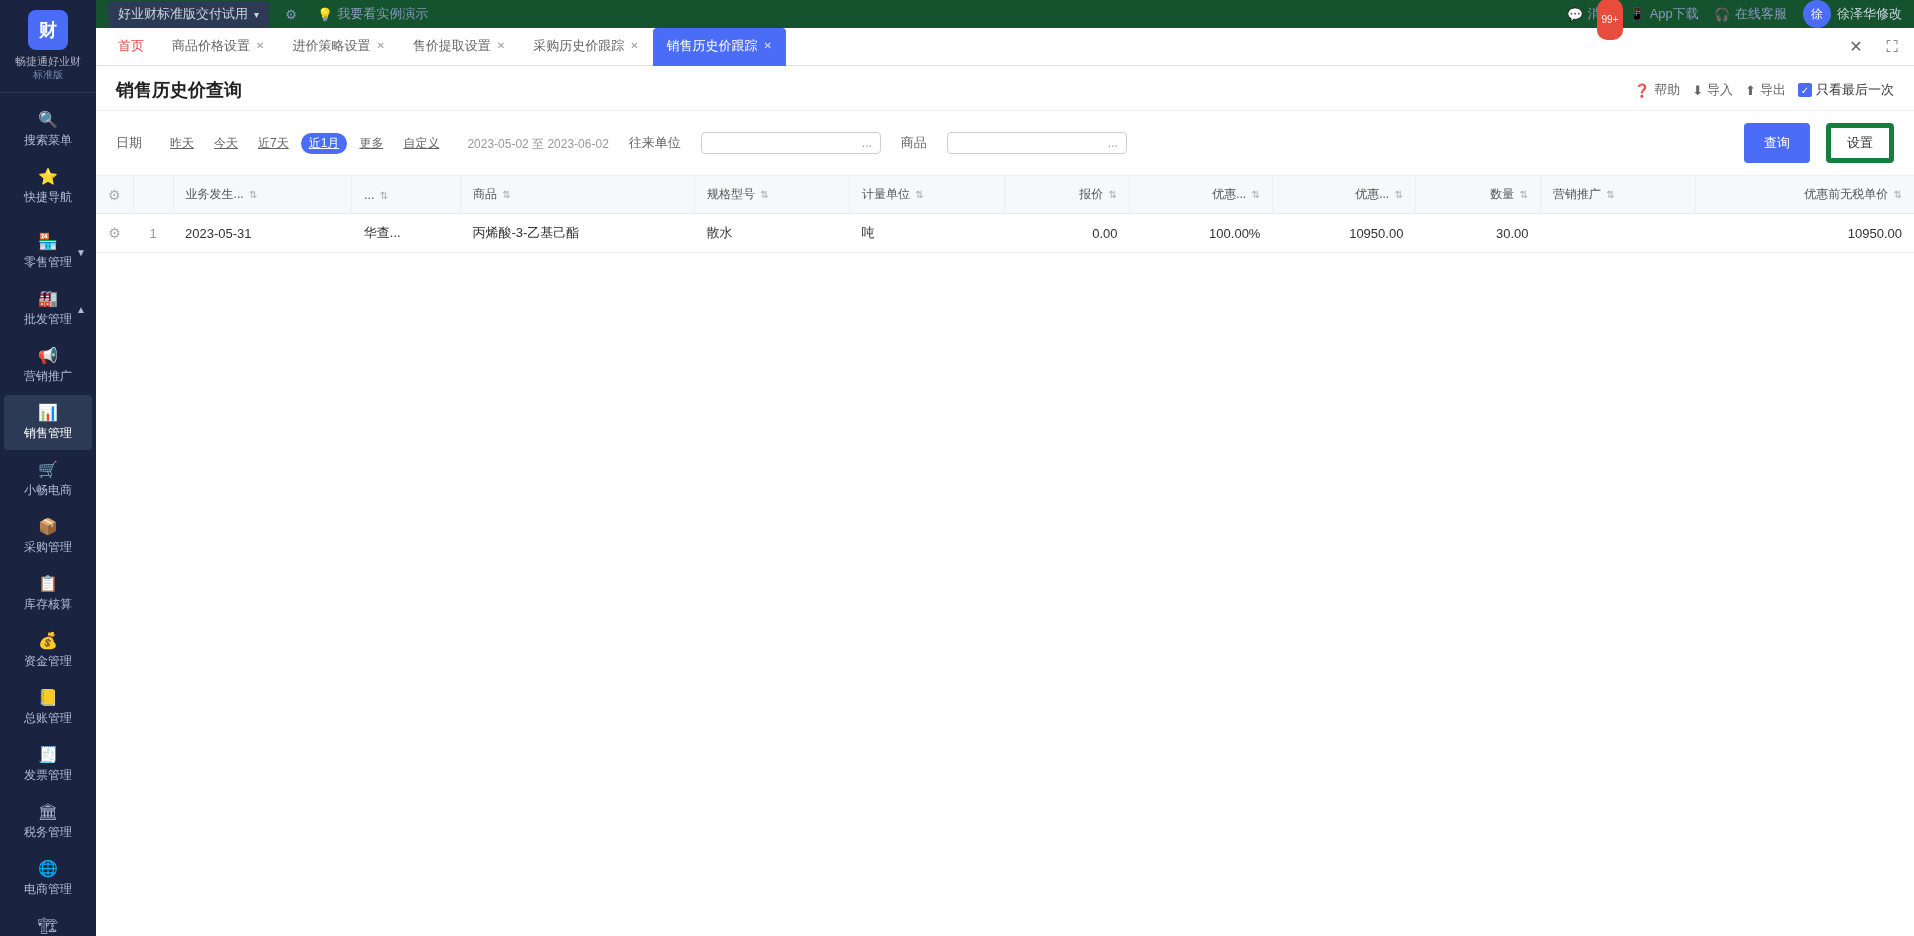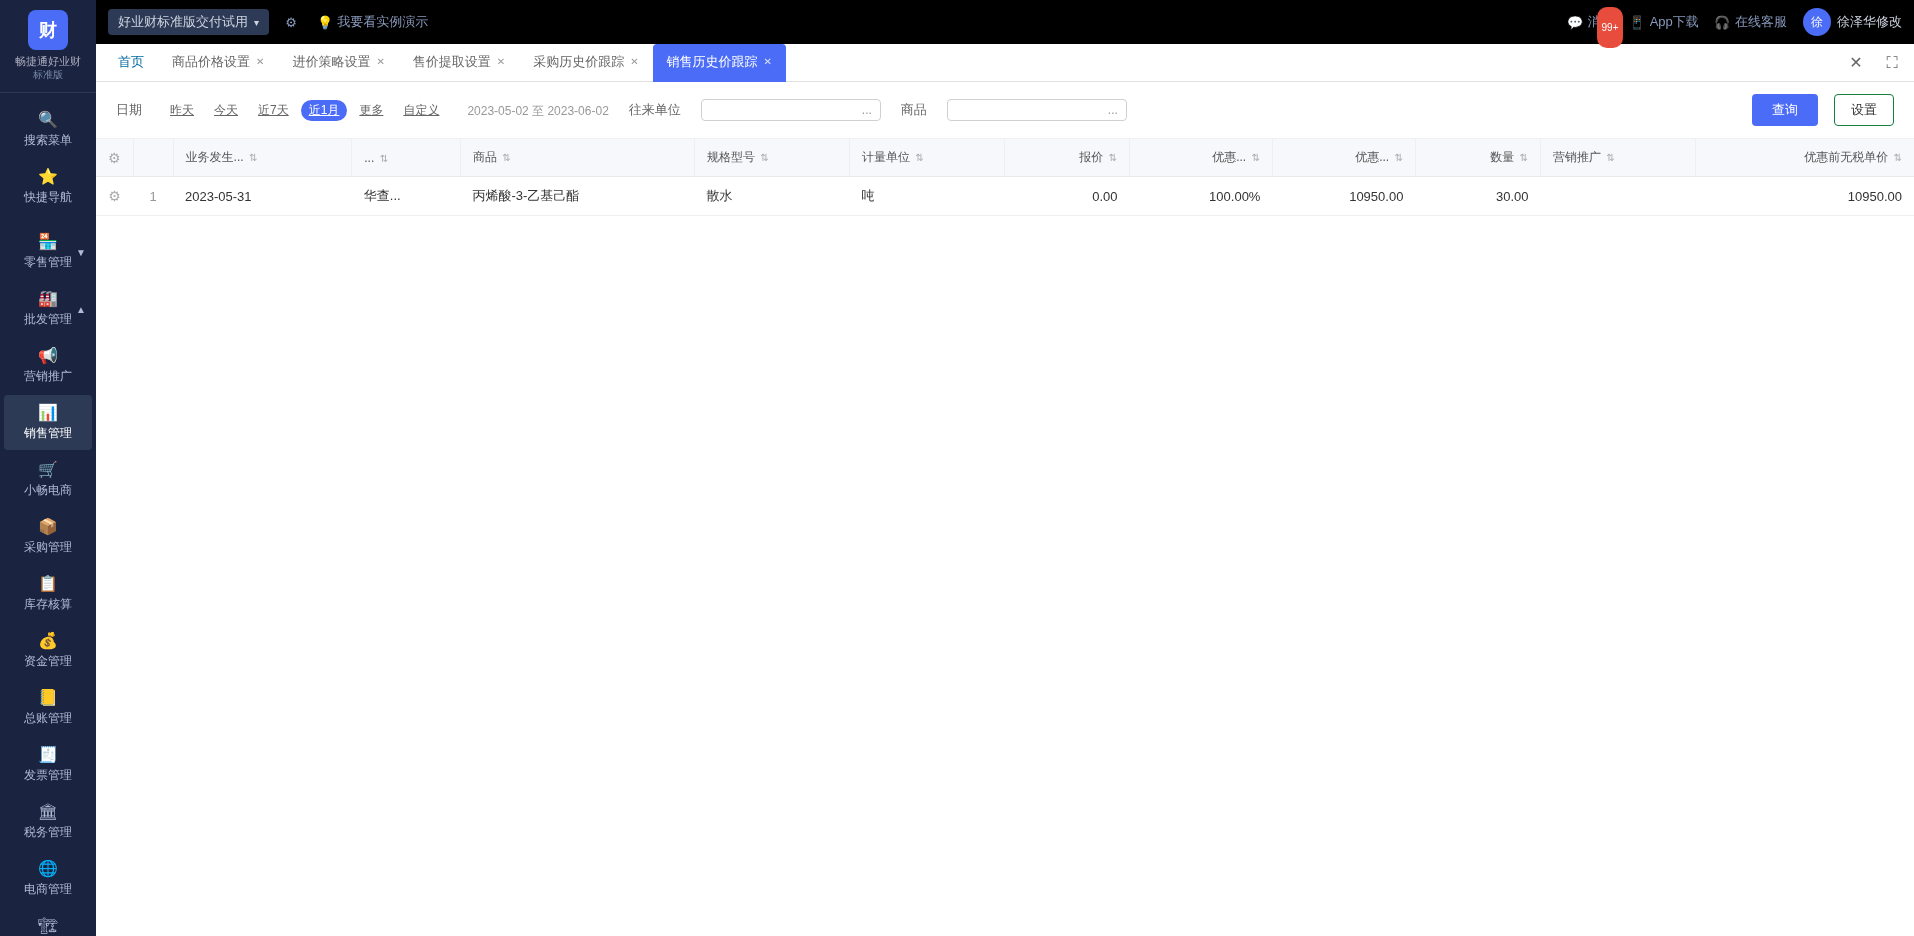--- a/index.html
+++ b/index.html
@@ -73,26 +73,26 @@
     .main {
       flex: 1;
       display: flex;
       flex-direction: column;
       overflow: hidden;
       background: #f0f2f5;
     }
 
     
     .topbar {
-      background: #000000;
+      background: #14532d;
       color: #cdd4e0;
       display: flex;
       align-items: center;
       padding: 0 12px;
-      height: 44px;
+      height: 28px;
       flex-shrink: 0;
     }
     .topbar-selector {
       display: flex; align-items: center;
       background: #2d3a55;
       border-radius: 4px;
       padding: 4px 10px;
       cursor: pointer;
       color: #cdd4e0;
       font-size: 13px;
@@ -171,21 +171,21 @@
       background: #4a6cf7;
       border-radius: 4px 4px 0 0;
     }
     .tab-close {
       font-size: 10px;
       color: #999;
       cursor: pointer;
       margin-left: 2px;
     }
     .tab.active .tab-close { color: rgba(255,255,255,0.8); }
-    .tab-home { color: #0369a1; font-weight: 500; border-bottom: 2px solid transparent; }
+    .tab-home { color: #ef4444; font-weight: 500; border-bottom: 2px solid transparent; }
     .tabs-right {
       margin-left: auto;
       display: flex; align-items: center; gap: 8px;
     }
     .tabs-right-btn {
       width: 28px; height: 28px;
       display: flex; align-items: center; justify-content: center;
       cursor: pointer;
       color: #666;
       font-size: 16px;
@@ -276,21 +276,21 @@
     .btn-query {
       background: #4a6cf7;
       color: white;
       border: none;
       border-radius: 4px;
       padding: 6px 20px;
       font-size: 13px;
       cursor: pointer;
     }
     .btn-settings {
-      border: 1px solid #15803d;
+      border: 5px solid #15803d;
       background: white;
       color: #333;
       border-radius: 4px;
       padding: 6px 16px;
       font-size: 13px;
       cursor: pointer;
     }
 
     
     .table-wrap {
@@ -485,20 +485,41 @@
       <span class="tab-close">✕</span>
     </div>
     <div class="tabs-right">
       <div class="tabs-right-btn">✕</div>
       <div class="tabs-right-btn">⛶</div>
     </div>
   </div>
 
   <div class="page-content">
 
+    <div class="page-header">
+      <div class="page-title">销售历史价查询</div>
+      <div class="page-header-actions">
+        <div class="header-action-btn">
+          <span>❓</span>
+          <span>帮助</span>
+        </div>
+        <div class="header-action-btn">
+          <span>⬇</span>
+          <span>导入</span>
+        </div>
+        <div class="header-action-btn">
+          <span>⬆</span>
+          <span>导出</span>
+        </div>
+        <div class="checkbox-wrap">
+          <div class="checkbox-blue">✓</div>
+          <span>只看最后一次</span>
+        </div>
+      </div>
+    </div>
 
     <div class="filter-bar">
       <div class="filter-group">
         <span class="filter-label">日期</span>
         <div class="date-options">
           <span class="date-option">昨天</span>
           <span class="date-option">今天</span>
           <span class="date-option">近7天</span>
           <span class="date-option active">近1月</span>
           <span class="date-option">更多</span>

